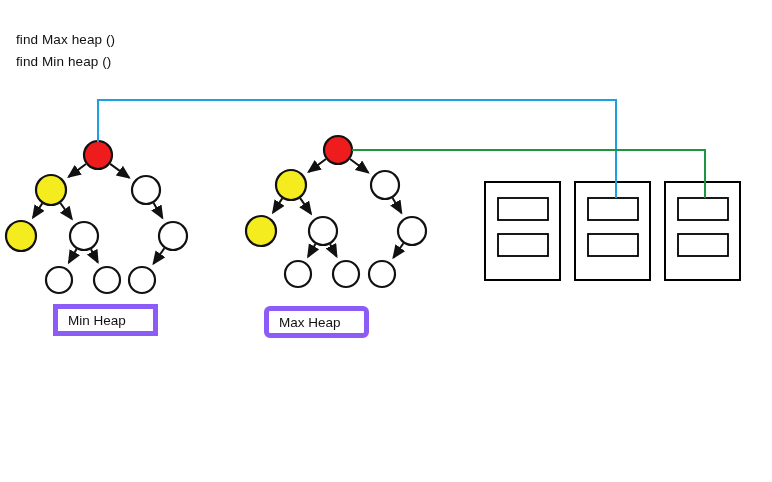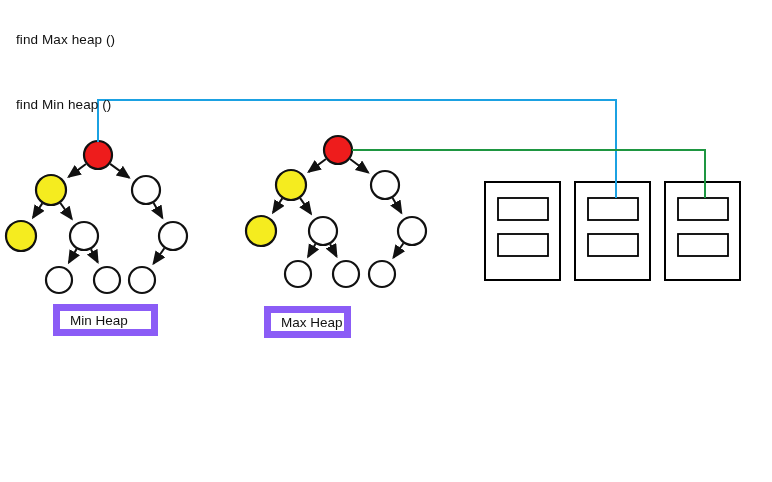--- a/index.html
+++ b/index.html
@@ -23,39 +23,39 @@
   }
   .code-line {
     position: absolute;
     left: 16px;
     font-size: 13.5px;
     color: #111111;
     letter-spacing: 0.1px;
     white-space: nowrap;
   }
   #code-line-0 { top: 32px; text-align: center; }
-  #code-line-1 { top: 54px; margin-top: 43px; }
+  #code-line-1 { top: 54px; }
 
   .heap-label {
     position: absolute;
-    border: 7px solid #8b5cf6;
+    border: 5px solid #8b5cf6;
     background: #ffffff;
     box-sizing: border-box;
     font-size: 13.5px;
     color: #111111;
     display: flex;
     align-items: center;
     padding-left: 10px;
     white-space: nowrap;
   }
   #label-min-heap {
     left: 53px; top: 304px; width: 105px; height: 32px;
   }
   #label-max-heap {
-    left: 264px; top: 306px; width: 87px; height: 32px;
+    left: 264px; top: 306px; width: 105px; height: 32px; border-radius: 6px;
   }
 </style>
 </head>
 <body>
 
 <svg id="canvas" viewBox="0 0 772 482">
   <defs>
     <marker id="arrowhead" markerWidth="7" markerHeight="7" refX="6" refY="3" orient="auto">
       <path d="M0,0 L7,3 L0,6 Z" fill="#111111"></path>
     </marker>

